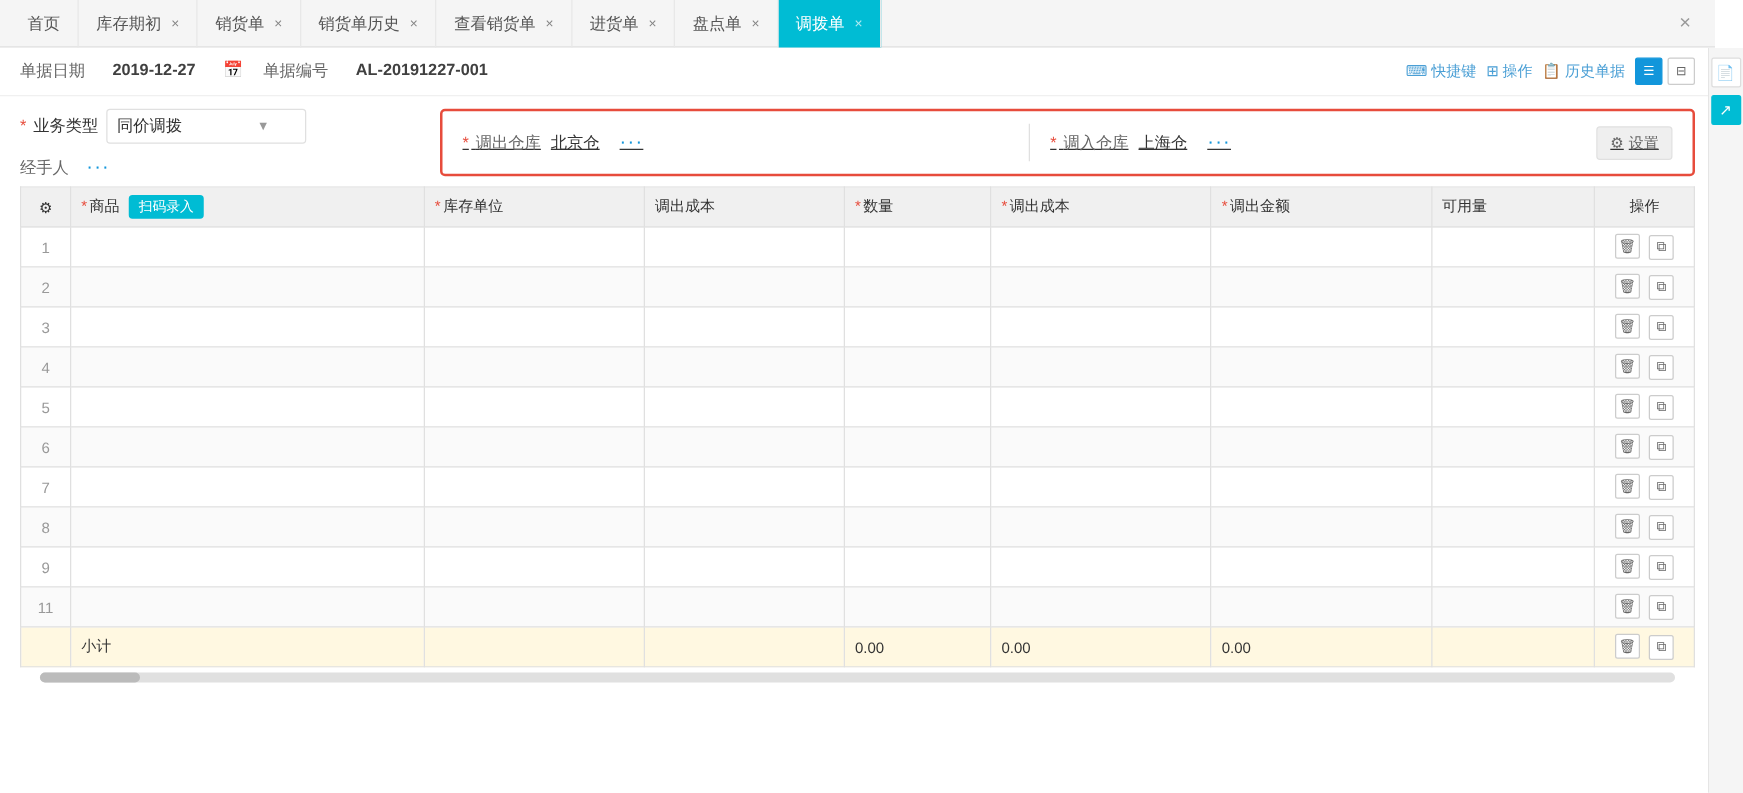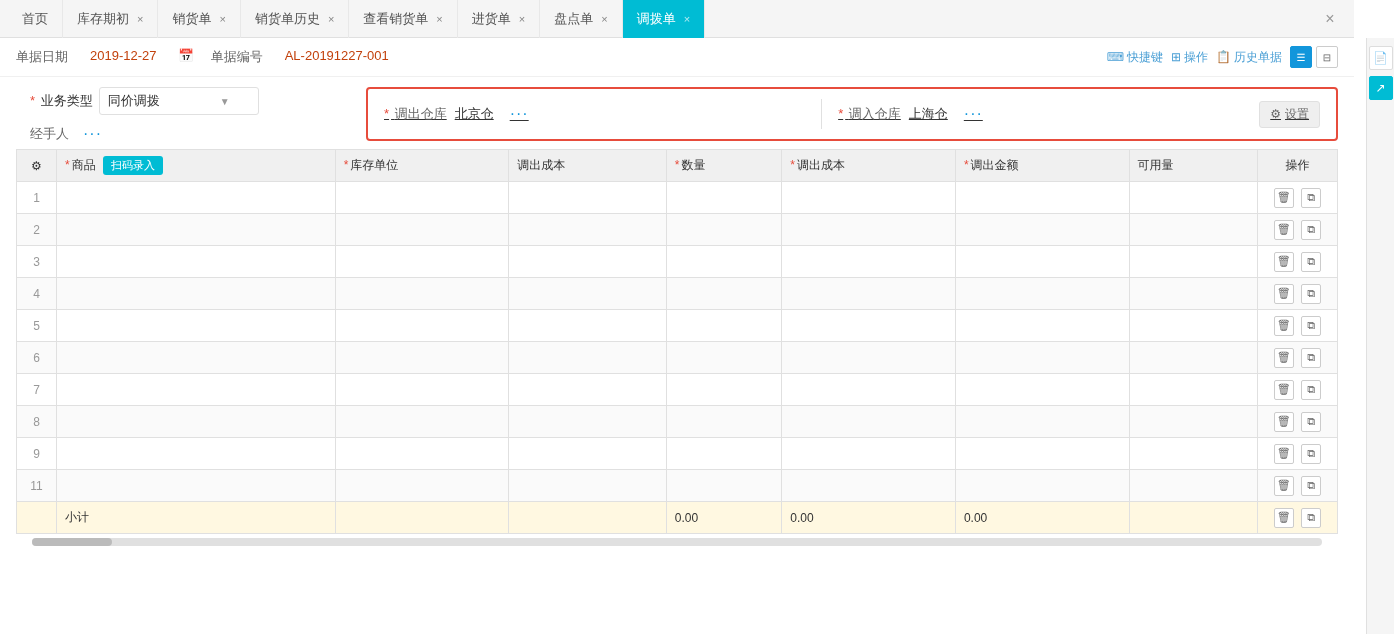--- a/index.html
+++ b/index.html
@@ -38,35 +38,35 @@
 
     
     .toolbar {
       display: flex; align-items: center;
       padding: 8px 16px;
       gap: 16px;
       border-bottom: 1px solid #f0f0f0;
     }
     .toolbar-group { display: flex; align-items: flex-start; gap: 22px; }
     .toolbar-label { color: #666; }
-    .toolbar-value { color: #c2410c; font-weight: 400; }
+    .toolbar-value { color: #404040; font-weight: 700; }
     .toolbar-icon { color: #4a9fd5; cursor: pointer; }
     .toolbar-right {
       margin-left: auto;
       display: flex; align-items: center; gap: 8px; color: #4a9fd5; font-size: 12px;
     }
     .toolbar-right span { cursor: pointer; display: flex; align-items: center; gap: 3px; }
     .toolbar-layout-icons { display: flex; gap: 4px; }
     .layout-icon { width: 22px; height: 22px; border: 1px solid #ccc; border-radius: 2px; cursor: pointer; display: flex; align-items: center; justify-content: center; font-size: 10px; color: #666; }
     .layout-icon.active { background: #1296db; color: #fff; border-color: #1296db; }
 
     
     .form-area {
       padding: 10px 16px 6px 16px;
-      display: flex; gap: 16px; align-items: flex-start; margin-left: 14px;
+      display: flex; gap: 16px; align-items: flex-start;
     }
     .form-left { flex: 0 0 auto; display: flex; flex-direction: column; gap: 10px; min-width: 320px; }
     .form-right {
       flex: 1;
       border: 2px solid #e74c3c;
       border-radius: 4px;
       padding: 10px 16px;
       display: flex; gap: 0; align-items: center; text-decoration: underline;
     }
 
@@ -158,21 +158,21 @@
     
     .scroll-bar-area {
       height: 8px; background: #e0e0e0;
       margin: 0 16px;
       border-radius: 4px;
     }
     .scroll-thumb {
       height: 8px; width: 80px; background: #bbb; border-radius: 4px;
     }
 
-    .main-content { padding-right: 40px; }
+    .main-content { padding-right: 22px; }
   </style>
 </head>
 <body>
 
 <div class="main-content">
 
   <div class="tab-bar">
     <div class="tab-item">
       <span>首页</span>
     </div>

